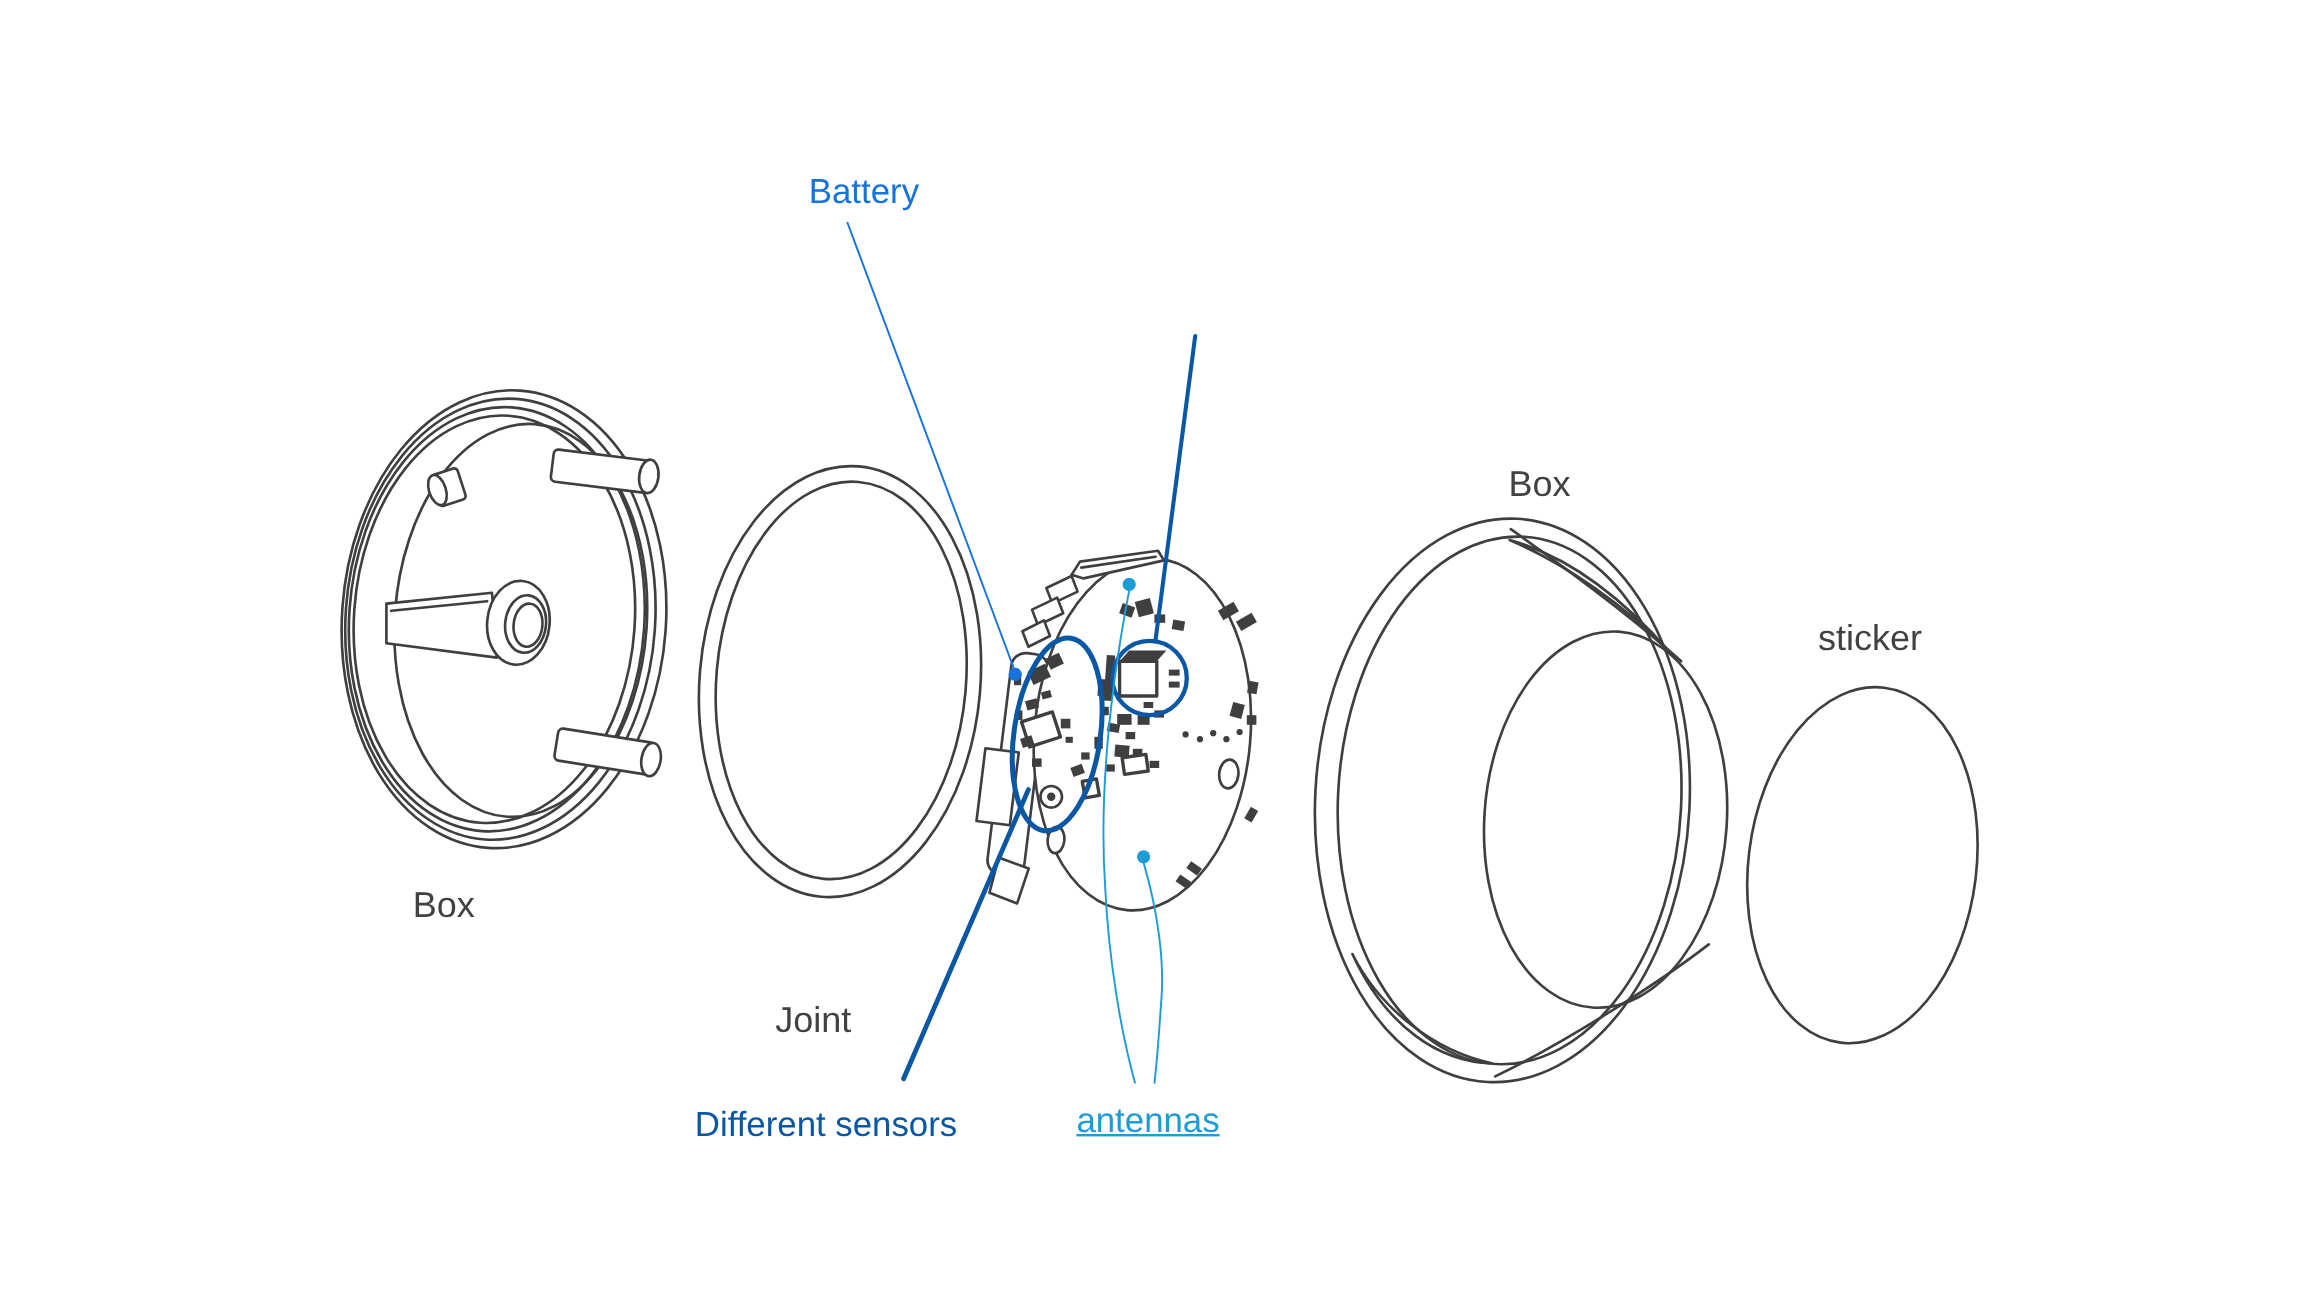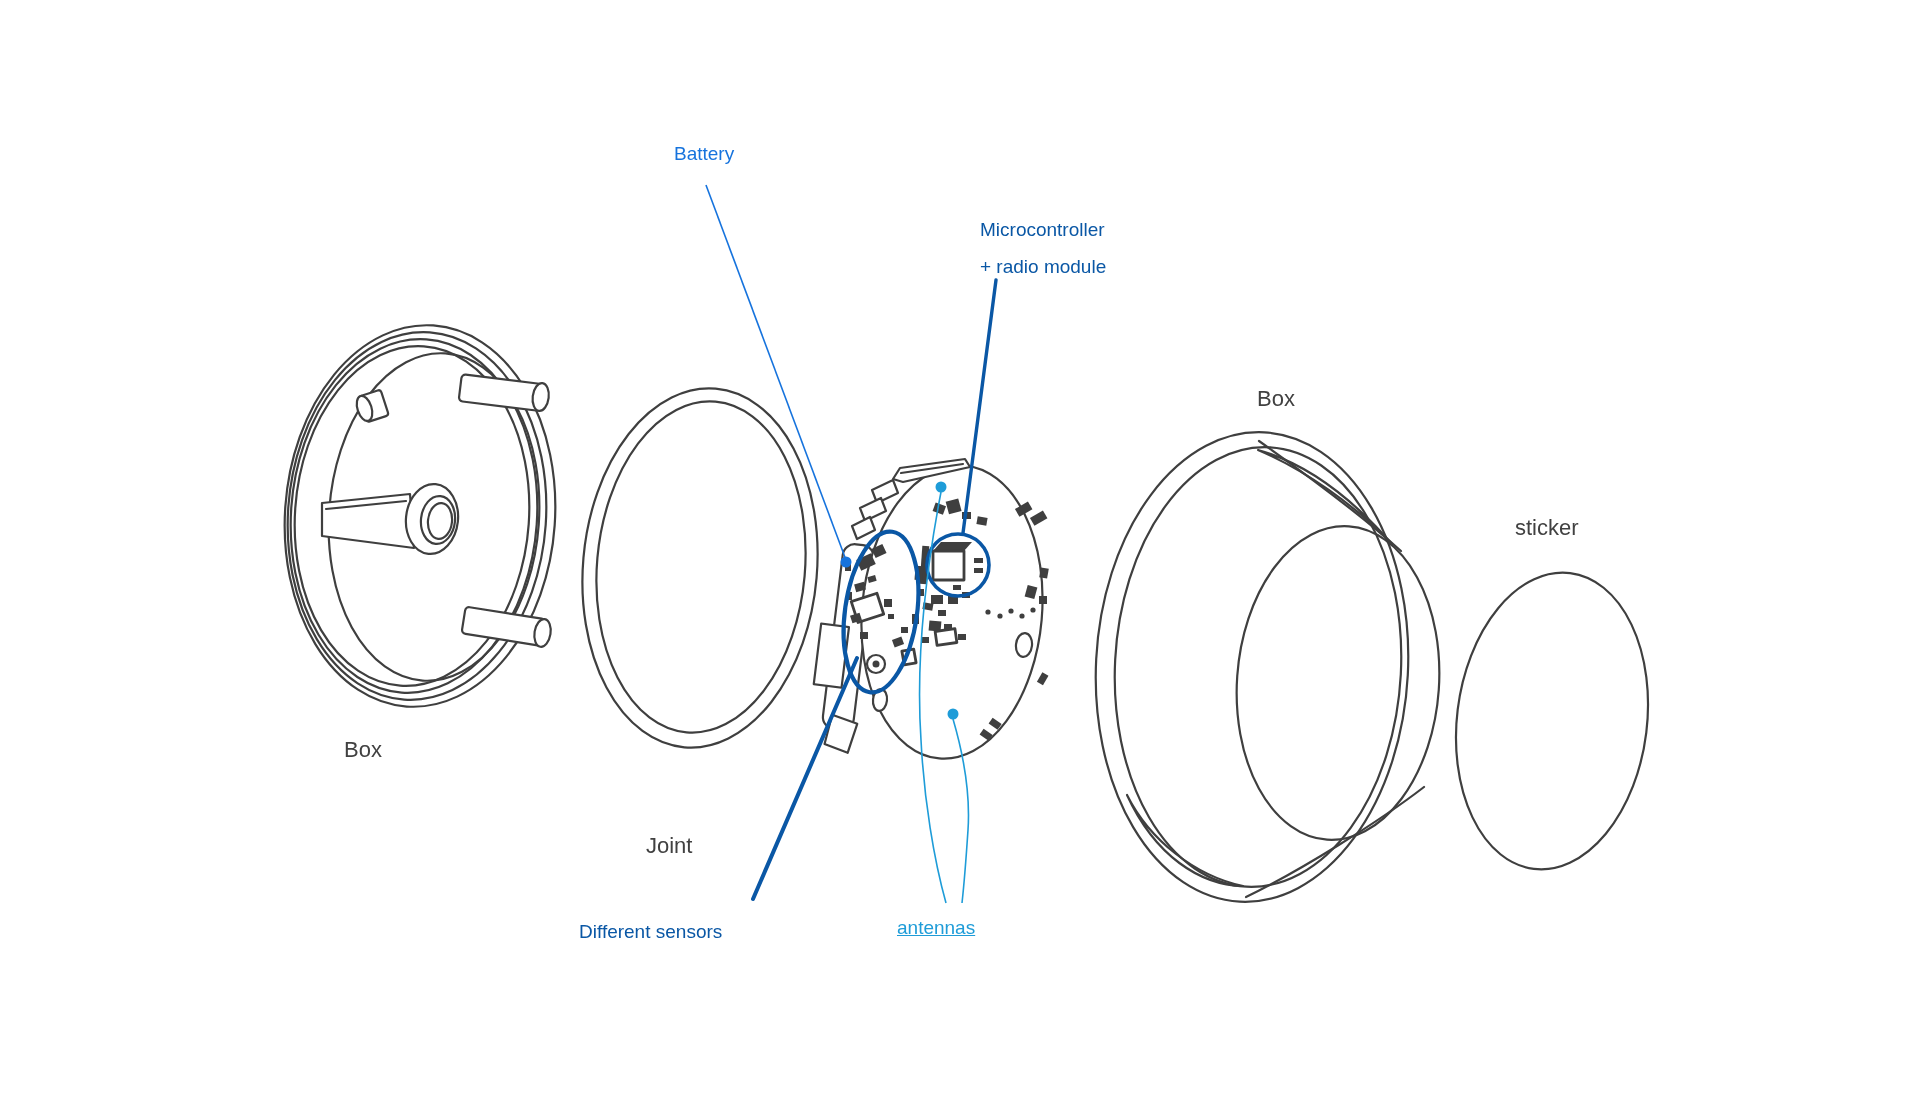--- a/index.html
+++ b/index.html
@@ -1,20 +1,20 @@
 <!DOCTYPE html>
 <html style="--color-line-art: #3f3f3f; --color-label-gray: #414141; --color-battery-blue: #1673dd; --color-dark-blue: #0a57a5; --color-antenna-cyan: #1e9cd8;"><head>
 <meta charset="utf-8">
 <style>
   html,body{margin:0;padding:0;background:#ffffff;}
   #canvas{position:relative;width:1930px;height:1094px;background:#ffffff;overflow:hidden;
           font-family:"Liberation Sans",sans-serif;}
   svg{position:absolute;left:0;top:0;}
-  .lbl{position:absolute;font-size:19px;line-height:1.25;white-space:nowrap;}
-  .lbl-gray{color:var(--color-label-gray);font-size:22px;}
+  .lbl{position:absolute;font-size:29px;line-height:1.25;white-space:nowrap;}
+  .lbl-gray{color:var(--color-label-gray);font-size:30px;}
   .lbl-blue{color:var(--color-battery-blue);}
   .lbl-dark{color:var(--color-dark-blue);}
   .lbl-cyan{color:var(--color-antenna-cyan);text-decoration:underline;}
   .micro{line-height:37px;}
   
   .ln   {stroke:var(--color-line-art);fill:none;stroke-width:2.2;stroke-linejoin:round;stroke-linecap:round;}
   .lnw  {stroke:var(--color-line-art);fill:#ffffff;stroke-width:2.2;stroke-linejoin:round;}
   .lnw3 {stroke:var(--color-line-art);fill:#ffffff;stroke-width:2.8;stroke-linejoin:round;}
   .cmp  {fill:var(--color-line-art);stroke:none;}
   .hl   {stroke:var(--color-dark-blue);fill:none;}
@@ -174,24 +174,20 @@
     <path class="leader-thick" d="M753,899 L857,658"></path>
     <path class="leader-cyan" d="M941,492 C928,560 915,650 921,740 C924,800 934,860 946,903"></path>
     <path class="leader-cyan" d="M953,719 C965,760 970,800 968,830 C966,860 964,885 962,903"></path>
     <circle class="dot-cyan" cx="941" cy="487" r="5.5"></circle>
     <circle class="dot-cyan" cx="953" cy="714" r="5.5"></circle>
   </g>
 </svg>
 
 <div class="lbl lbl-blue" style="left:674px;top:142px">Battery</div>
 
-<div class="lbl lbl-dark micro" style="left:980px;top:211px">
-  <div>Microcontroller</div>
-  <div>+ radio module</div>
-</div>
 
 <div class="lbl lbl-gray" style="left:344px;top:736px">Box</div>
 
 <div class="lbl lbl-gray" style="left:646px;top:832px">Joint</div>
 
 <div class="lbl lbl-dark" style="left:579px;top:920px">Different sensors</div>
 
 <div class="lbl lbl-cyan" style="left:897px;top:916px">antennas</div>
 
 <div class="lbl lbl-gray" style="left:1257px;top:385px">Box</div>

